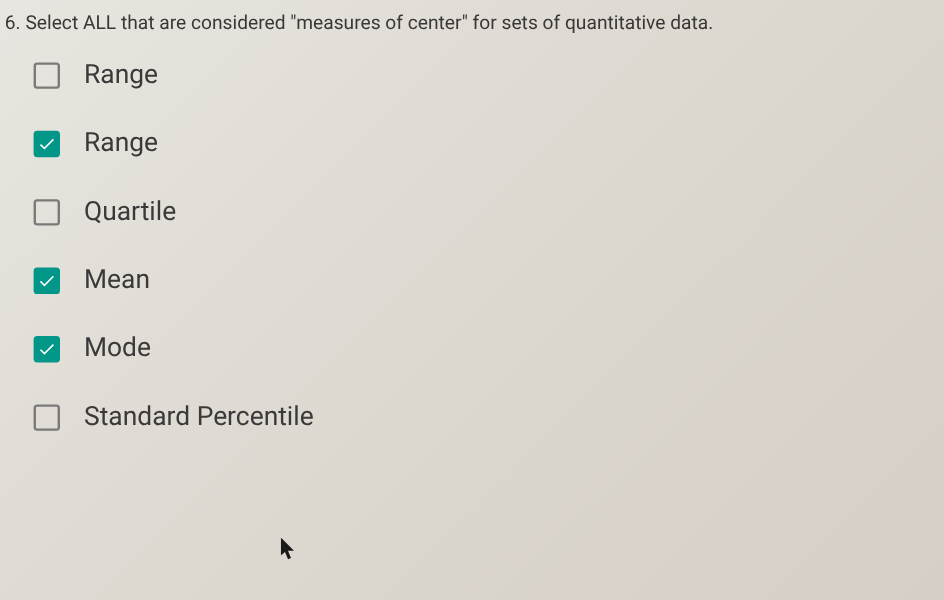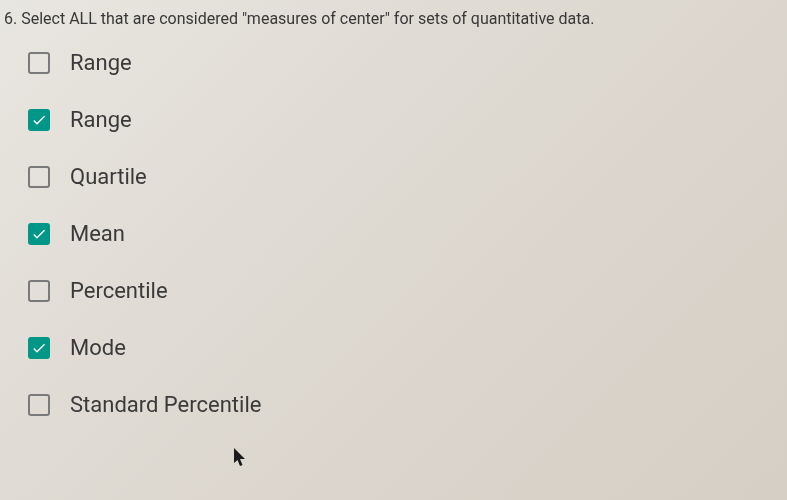--- a/index.html
+++ b/index.html
@@ -100,26 +100,20 @@
 
   <div class="option-row">
     <div class="checkbox checked">
       <svg viewBox="0 0 24 24">
           <path fill="white" d="M9 16.17 4.83 12l-1.42 1.41L9 19 21 7l-1.41-1.41z"></path>
         </svg>
     </div>
     <span class="option-label">Mean</span>
   </div>
 
-  <div class="option-row">
-    <div class="checkbox">
-      
-    </div>
-    <span class="option-label">Percentile</span>
-  </div>
 
   <div class="option-row">
     <div class="checkbox checked">
       <svg viewBox="0 0 24 24">
           <path fill="white" d="M9 16.17 4.83 12l-1.42 1.41L9 19 21 7l-1.41-1.41z"></path>
         </svg>
     </div>
     <span class="option-label">Mode</span>
   </div>
 

